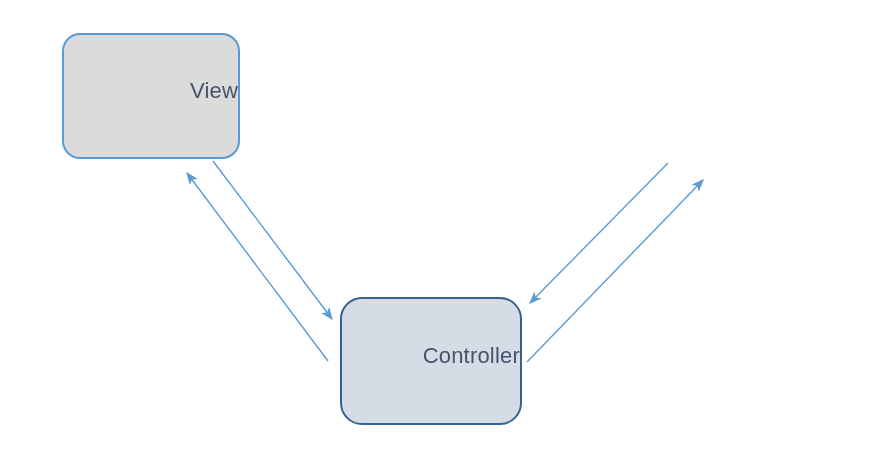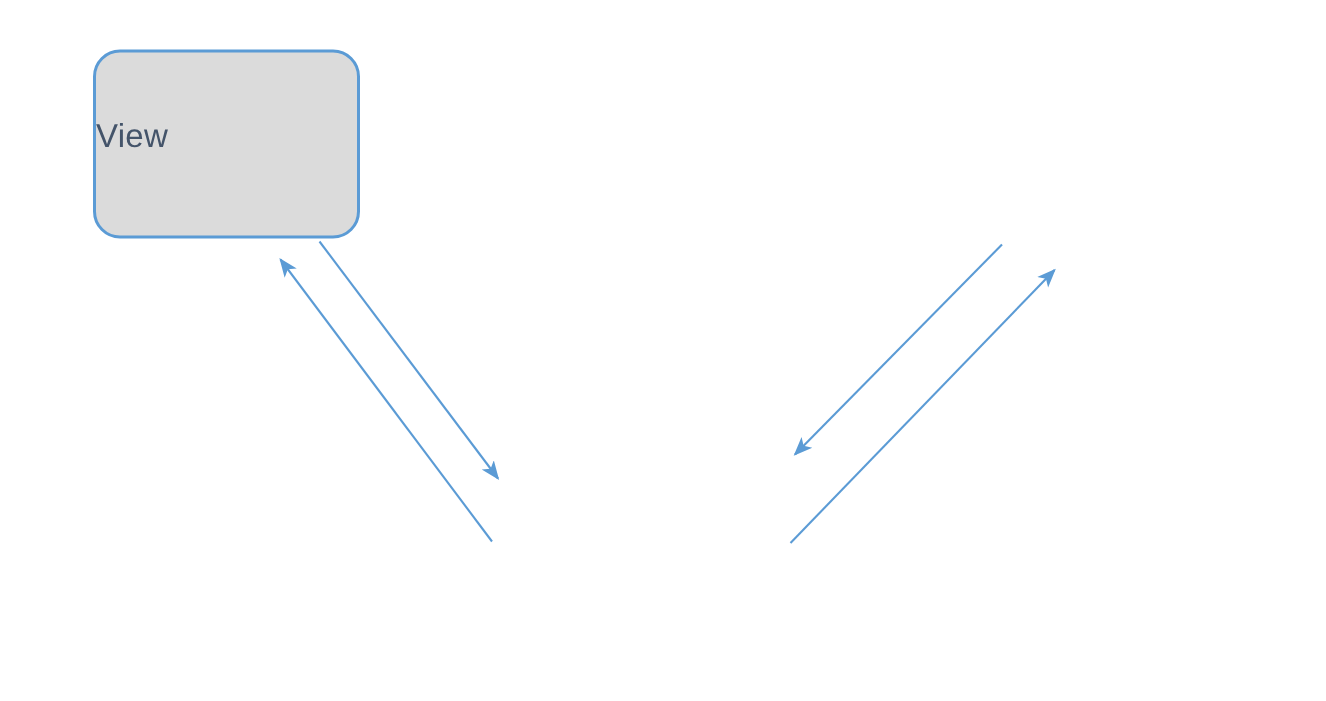--- a/index.html
+++ b/index.html
@@ -8,21 +8,21 @@
     width: 884px;
     height: 467px;
     background: #ffffff;
     font-family: "Liberation Sans", sans-serif;
     overflow: hidden;
   }
   .node {
     position: absolute;
     display: flex;
     align-items: center;
-    justify-content: flex-start;
+    justify-content: flex-end;
     box-sizing: border-box;
   }
   .node .label {
     font-size: 22px;
     color: var(--text, #44546A);
     transform: translateY(-5px);
     letter-spacing: 0.2px;
   }
   #node-view {
     left: 62px; top: 33px; width: 178px; height: 126px;
@@ -69,14 +69,17 @@
     <line class="edge-line" x1="213" y1="161" x2="332" y2="319" marker-end="url(#head)"></line>
     <line class="edge-line" x1="668" y1="163" x2="530" y2="303" marker-end="url(#head)"></line>
     <line class="edge-line" x1="527" y1="362" x2="703" y2="180" marker-end="url(#head)"></line>
   </svg>
 
   <div class="node" id="node-view">
     <span class="label">View</span>
   </div>
 
 
+  <div class="node" id="node-controller">
+    <span class="label">Controller</span>
+  </div>
 
 </div>
 
 </body></html>

